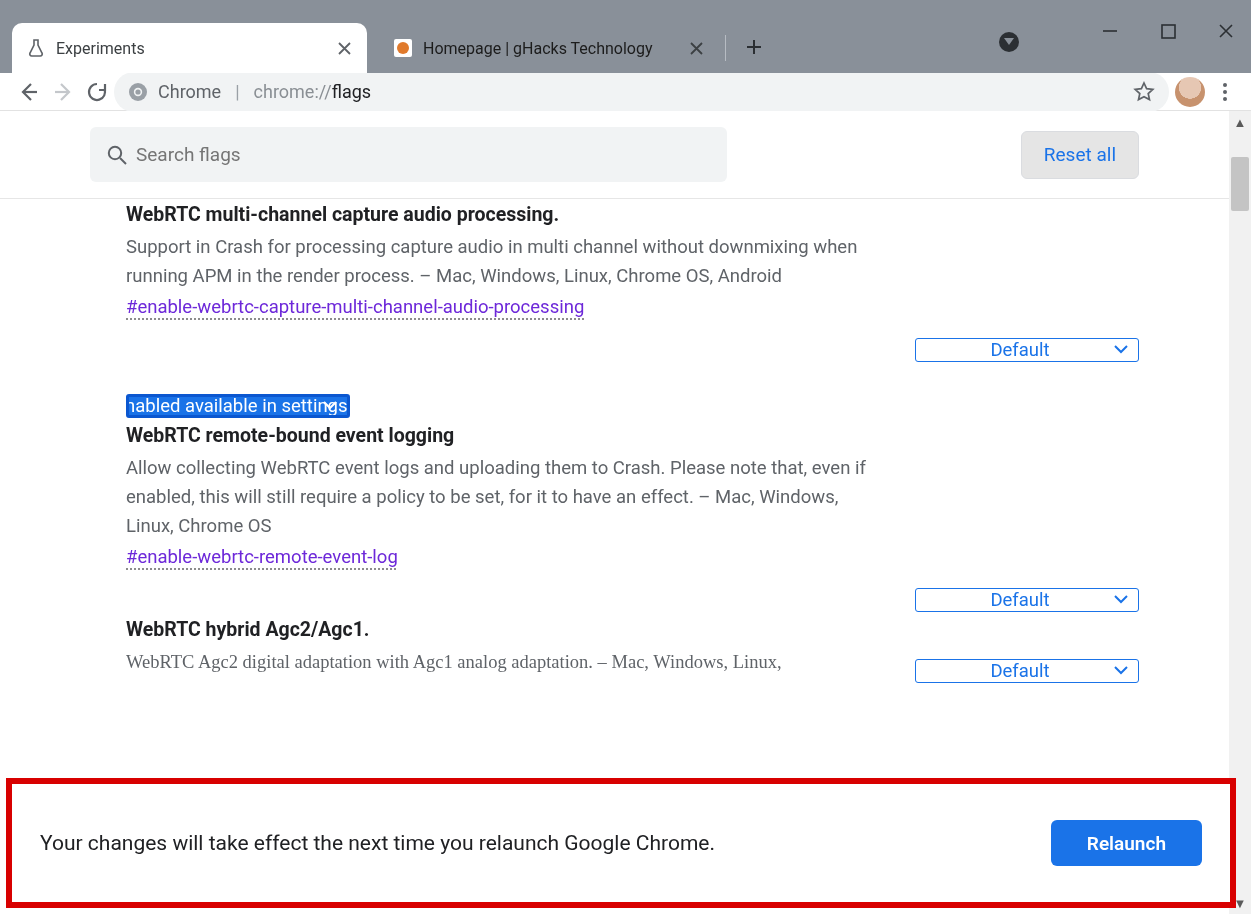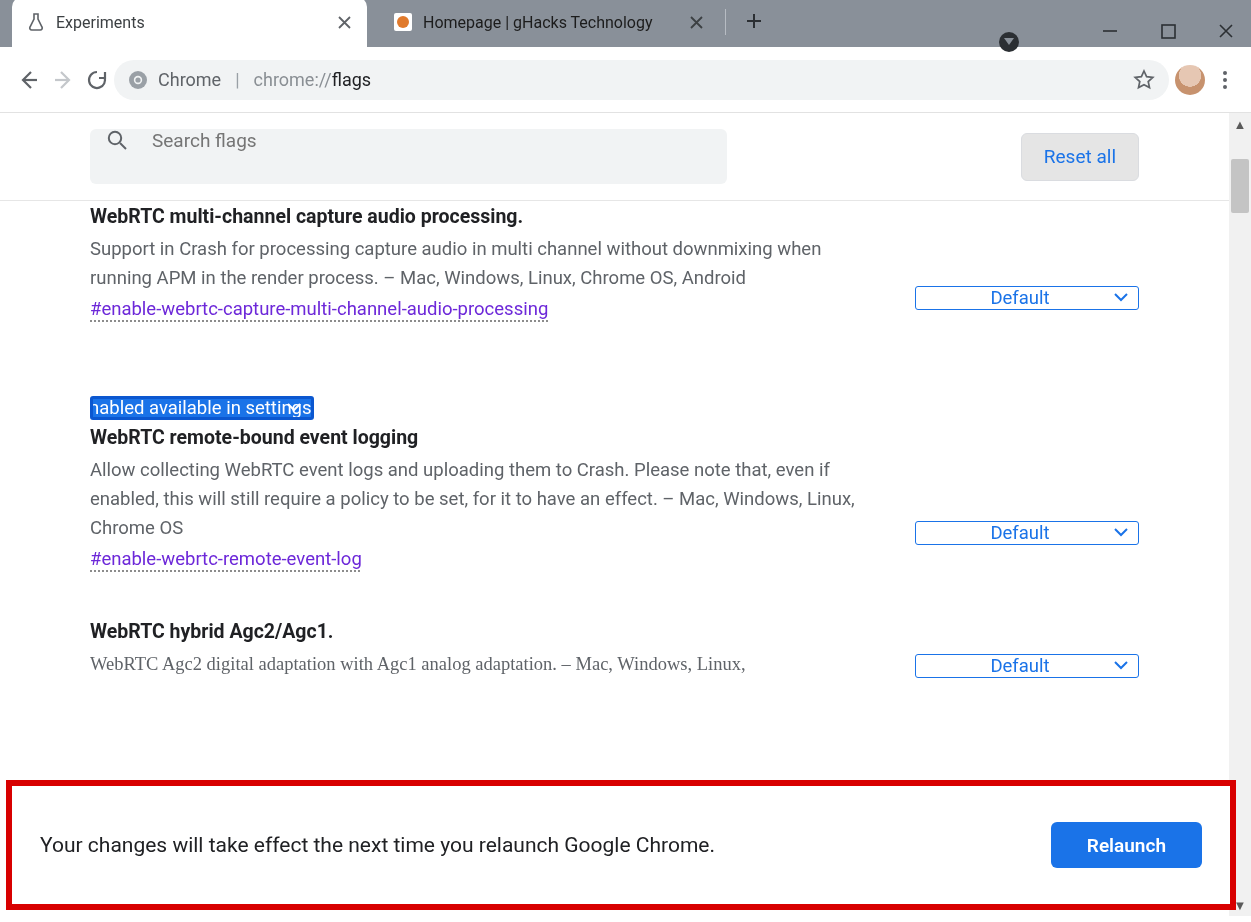--- a/index.html
+++ b/index.html
@@ -1,20 +1,20 @@
 <!DOCTYPE html>
 <html><head>
 <meta charset="utf-8">
 <style>
   * { box-sizing: border-box; margin: 0; padding: 0; font-family: "Segoe UI", Roboto, Arial, sans-serif; }
   html, body { width: 1251px; height: 922px; overflow: hidden; background: #fff; }
 
   
   .tabstrip {
-    height: 47px; background: #899099; display: flex; align-items: flex-end;
+    height: 73px; background: #899099; display: flex; align-items: flex-end;
     position: relative;
   }
   .tab {
     height: 50px; display: flex; align-items: center; gap: 10px;
     padding: 0 14px; font-size: 16px; color: #3c4043; border-radius: 10px 10px 0 0;
     margin-left: 12px;
   }
   .tab.active { background: #fff; width: 355px; }
   .tab.inactive { background: transparent; width: 340px; color:#1c1c1c; }
   .tab .favicon { width: 20px; height: 20px; display:flex; align-items:center; justify-content:center; }
@@ -22,21 +22,21 @@
   .tab .close { width: 18px; height: 18px; display:flex; align-items:center; justify-content:center; color:#5f6368; cursor:pointer; }
   .tab-sep { width:1px; height:26px; background:#b7bcc3; margin:0 6px 12px 6px; }
   .newtab { width:32px; height:32px; display:flex; align-items:center; justify-content:center; margin:0 0 10px 6px; color:#2b2f33; cursor:pointer; font-size:22px; }
   .win-controls { position:absolute; right:14px; top:20px; display:flex; gap:36px; color:#2b2f33; }
   .win-controls span { width:22px; height:22px; display:flex; align-items:center; justify-content:center; cursor:pointer; }
   .shield-icon { position:absolute; right:232px; top:32px; width:20px; height:20px; background:#2b2f33; border-radius:50%; }
   .shield-icon::after{ content:""; position:absolute; left:5px; top:6px; border-left:5px solid transparent; border-right:5px solid transparent; border-top:7px solid #899099;}
 
   
   .toolbar {
-    height: 66px; background:#fff; border-bottom:1px solid #e2e2e2;
+    height: 38px; background:#fff; border-bottom:1px solid #e2e2e2;
     display:flex; align-items:center; padding:0 12px; 
   }
   .nav-btn { width:34px; height:34px; border-radius:50%; display:flex; align-items:center; justify-content:center; color:#5f6368; cursor:pointer; }
   .nav-btn.disabled { color:#bfc3c7; cursor:default; }
   .omnibox {
     flex:1; height:40px; background:#f1f3f4; border-radius:20px; display:flex;
     align-items:center; padding:0 14px; gap:10px; color:#3c4043; font-size:18px;
   }
   .omnibox .url-prefix { color:#5f6368; }
   .omnibox .url-sep { color:#9aa0a6; margin:0 4px; }
@@ -48,35 +48,35 @@
 
   
   .page-wrap { position:relative; height: calc(922px - 65px - 54px); }
   .scroll-area { position:absolute; inset:0 22px 0 0; overflow:hidden; background:#fff; }
   .header-row {
     height: 88px; display:flex; align-items:center; padding:0 90px;
     border-bottom:1px solid #e6e6e6; background:#fff;
   }
   .search-box {
     flex:0 0 637px; height:55px; background:#f1f3f4; border-radius:6px;
-    display:flex; align-items:flex-start; padding:0 16px; gap:24px; color:#5f6368;
+    display:flex; align-items:flex-end; padding:16px 16px; gap:8px; color:#5f6368;
     font-size:19px;
   }
   .search-box input {
     flex:1; border:none; outline:none; background:transparent; font-size:19px;
     color:#3c4043;
   }
   .reset-btn {
     margin-left:auto; height:48px; padding:0 22px; border:1px solid #dadce0;
     border-radius:6px; background:#e5e5e5; color:#1a73e8; font-size:19px;
     display:flex; align-items:center; cursor:pointer;
   }
 
   .flag { padding: 0 90px; margin-top:6px; }
-  .flag-row { display:flex; align-items:center; gap:30px; }
+  .flag-row { display:flex; align-items:flex-end; gap:30px;margin-left:36px; }
   .flag-body { flex:1; padding-right:10px; }
   .flag-title { font-weight:700; font-size:19.5px; color:#202124; display:flex; align-items:center; gap:12px; margin-bottom:7px; }
   .flag-title .dot { width:10px; height:10px; border-radius:50%; background:#1a73e8; margin-left:-22px; }
   .flag-desc { font-size:18.5px; color:#5f6368; line-height:1.55; margin-bottom:6px; }
   .flag-hash { font-size:18.5px; color:#6d28d9; text-decoration:underline dotted #8c8c8c; text-underline-offset:5px; display:inline-block; margin-bottom:44px; cursor:pointer; }
   .flag-select {
     width:224px; height:24px; border:1px solid #1a73e8; border-radius:3px; background:#fff;
     color:#1a73e8; font-size:18.5px; display:flex; align-items:center; justify-content:center;
     gap:32px; cursor:pointer; margin-top:26px; position:relative; padding:0 30px 0 16px;
     white-space:nowrap; overflow:hidden;

